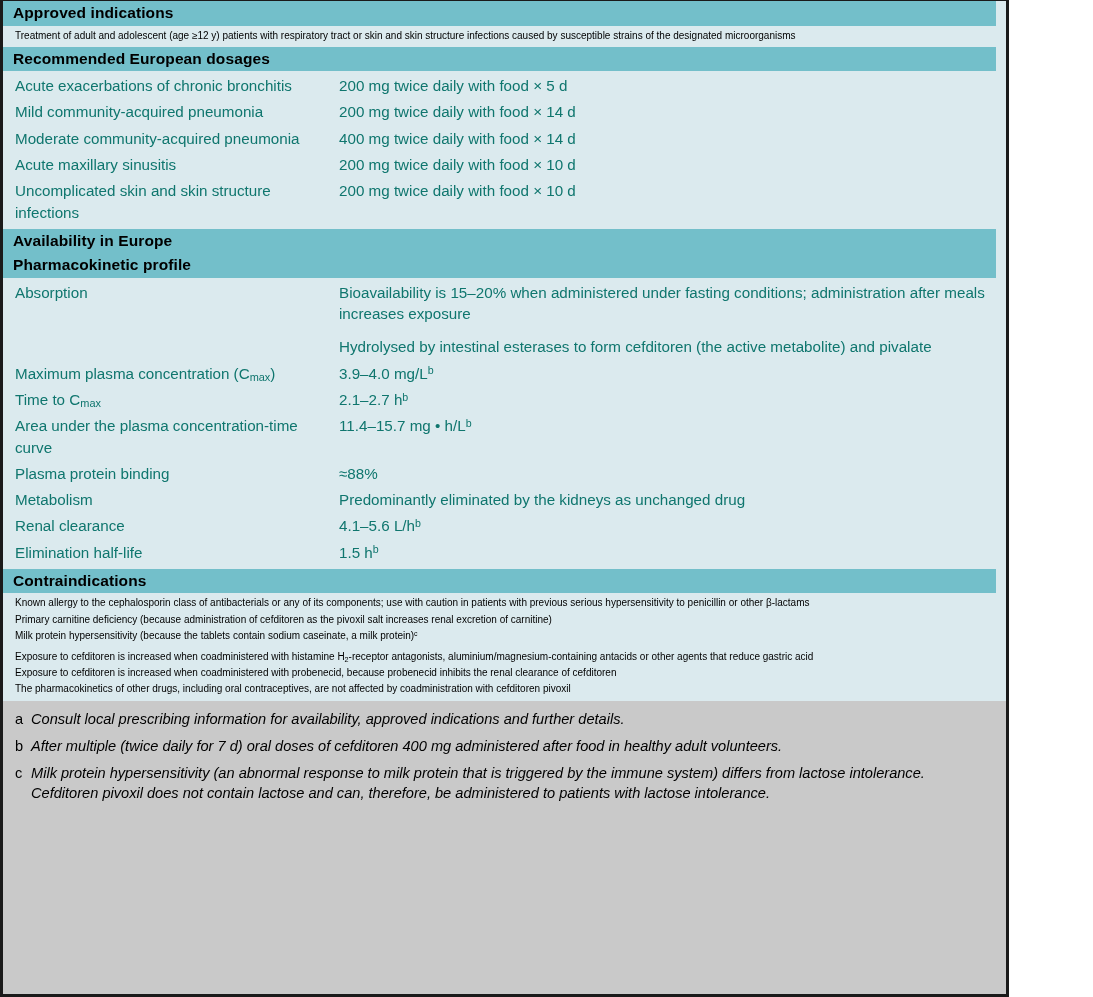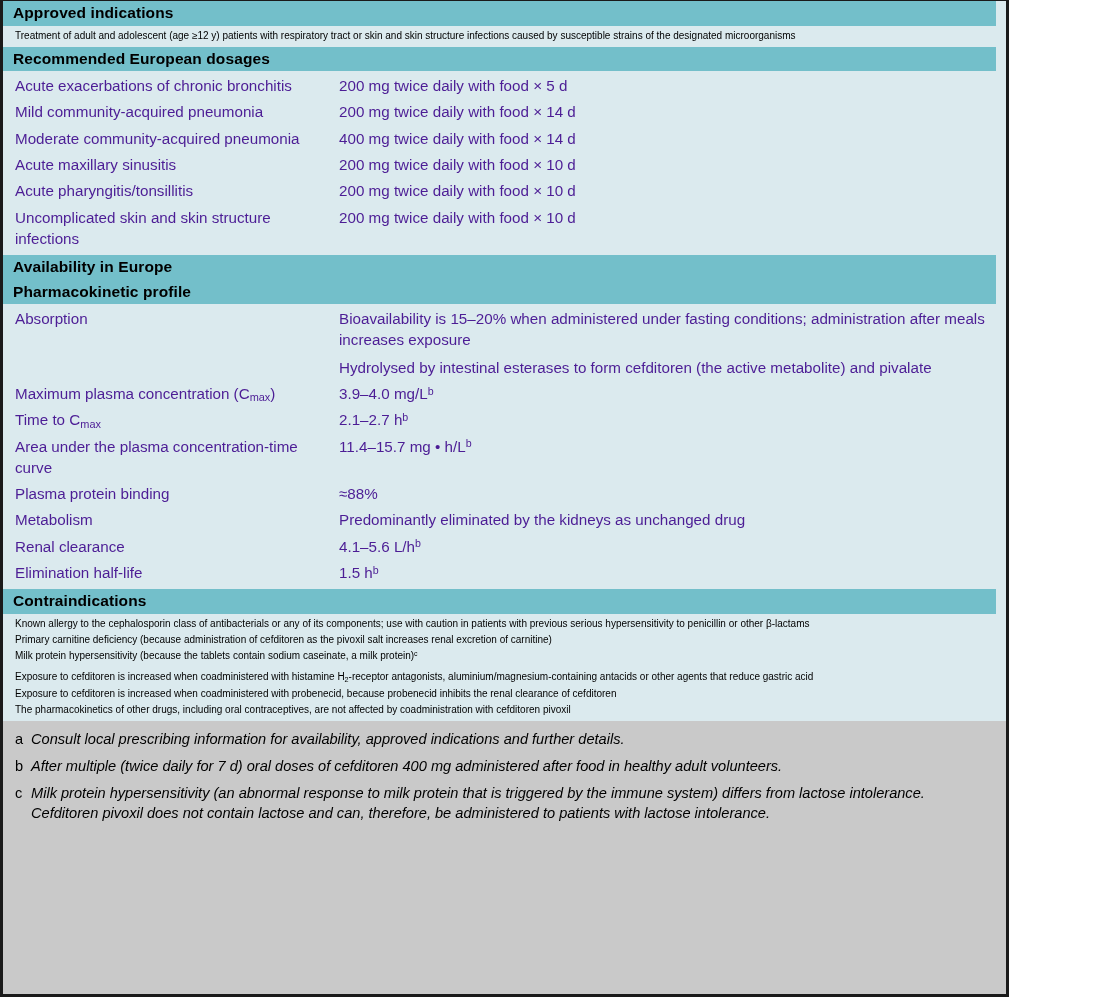--- a/index.html
+++ b/index.html
@@ -55,36 +55,36 @@
     max-width: 1040px;
   }
   .kv-table {
     width: 100%;
     border-collapse: collapse;
   }
   .kv-table td {
     vertical-align: top;
     font-size: 15.2px;
     line-height: 1.40;
-    color: #4c1d95;
+    color: #0f766e;
     padding: 2px 0 3px 0;
   }
   .kv-label {
     width: 316px;
     padding-left: 2px !important;
     padding-right: 8px !important;
   }
   .kv-value {
     padding-right: 6px !important;
   }
   .kv-value .sub-line {
     display: block;
   }
   .kv-value .sub-line + .sub-line {
-    margin-top: 6px;
+    margin-top: 12px;
   }
   sub {
     font-size: 0.72em;
     vertical-align: baseline;
     position: relative;
     bottom: -0.22em;
   }
   sup {
     font-size: 0.70em;
     vertical-align: baseline;
@@ -143,24 +143,20 @@
           </tr>
           <tr>
             <td class="kv-label">Moderate community-acquired pneumonia</td>
             <td class="kv-value">400 mg twice daily with food × 14 d</td>
           </tr>
           <tr>
             <td class="kv-label">Acute maxillary sinusitis</td>
             <td class="kv-value">200 mg twice daily with food × 10 d</td>
           </tr>
           <tr>
-            <td class="kv-label">Acute pharyngitis/tonsillitis</td>
-            <td class="kv-value">200 mg twice daily with food × 10 d</td>
-          </tr>
-          <tr>
             <td class="kv-label">Uncomplicated skin and skin structure infections</td>
             <td class="kv-value">200 mg twice daily with food × 10 d</td>
           </tr>
         </tbody>
       </table>
     </div>
   </div>
 
   <div class="body-zone">
     <div class="section-header">Availability in Europe</div>

